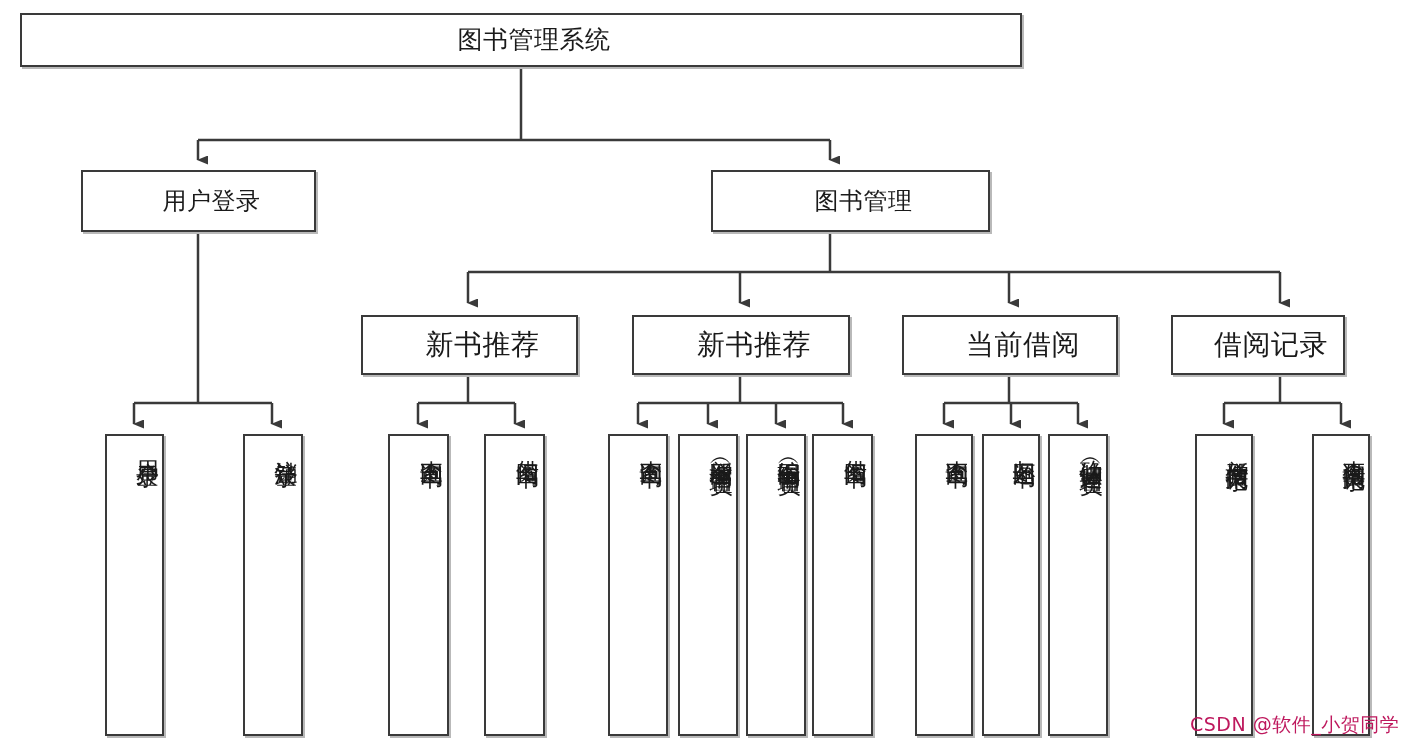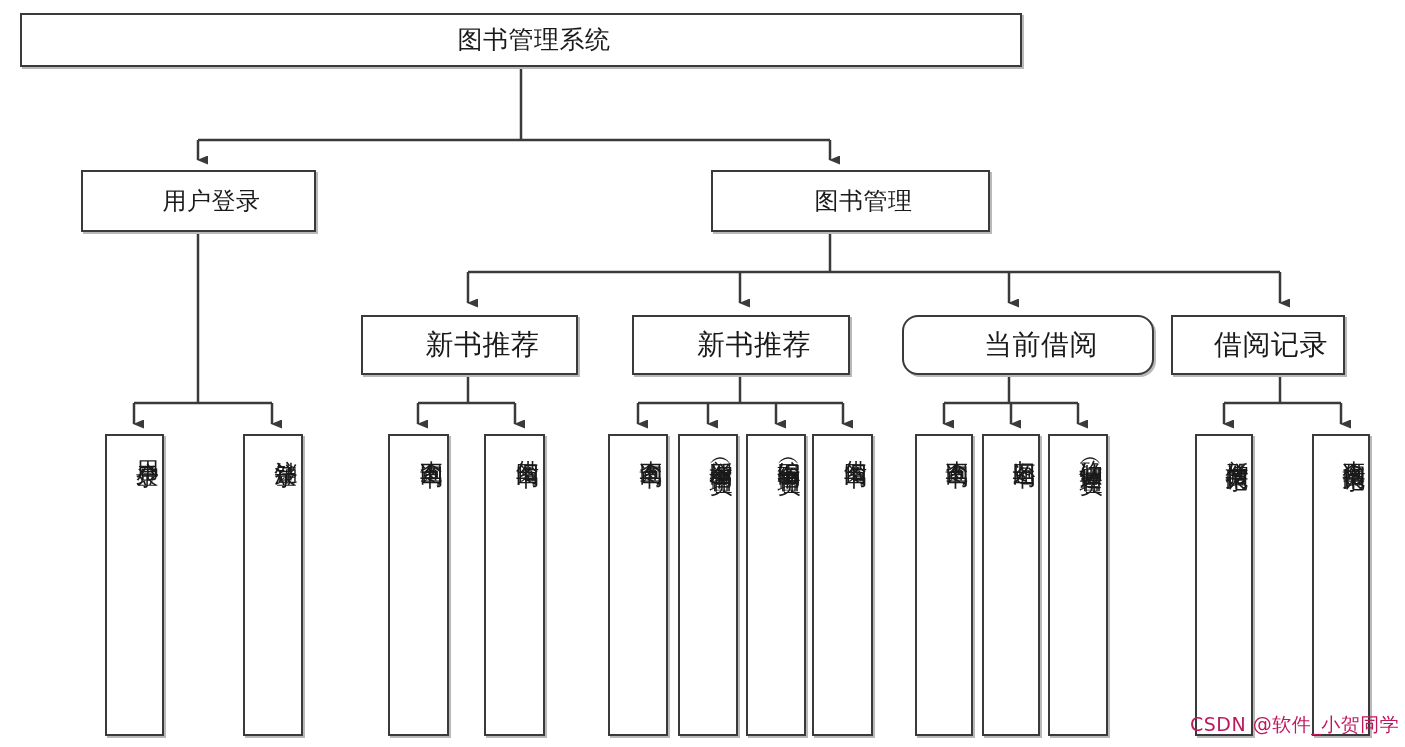--- a/index.html
+++ b/index.html
@@ -130,21 +130,21 @@
       </div>
       <div class="node shadowed lvl1" style="left: 711px; top: 170px; width: 279px; height: 62px;">
         <span class="lbl">图书管理</span>
       </div>
       <div class="node shadowed lvl2" style="left: 361px; top: 315px; width: 217px; height: 60px;">
         <span class="lbl">新书推荐</span>
       </div>
       <div class="node shadowed lvl2" style="left: 632px; top: 315px; width: 218px; height: 60px;">
         <span class="lbl">新书推荐</span>
       </div>
-      <div class="node shadowed lvl2" style="left: 902px; top: 315px; width: 252px; height: 60px; border-radius: 16px;">
+      <div class="node shadowed lvl2" style="left: 902px; top: 315px; width: 216px; height: 60px;">
         <span class="lbl">当前借阅</span>
       </div>
       <div class="node shadowed lvl2" style="left: 1171px; top: 315px; width: 174px; height: 60px;">
         <span class="lbl">借阅记录</span>
       </div>
       <div class="node shadowed leaf" style="left: 105px; top: 434px; width: 59px; height: 302px;">
         <span class="lbl">用户登录</span>
       </div>
       <div class="node shadowed leaf" style="left: 243px; top: 434px; width: 60px; height: 302px;">
         <span class="lbl">注销登录</span>

